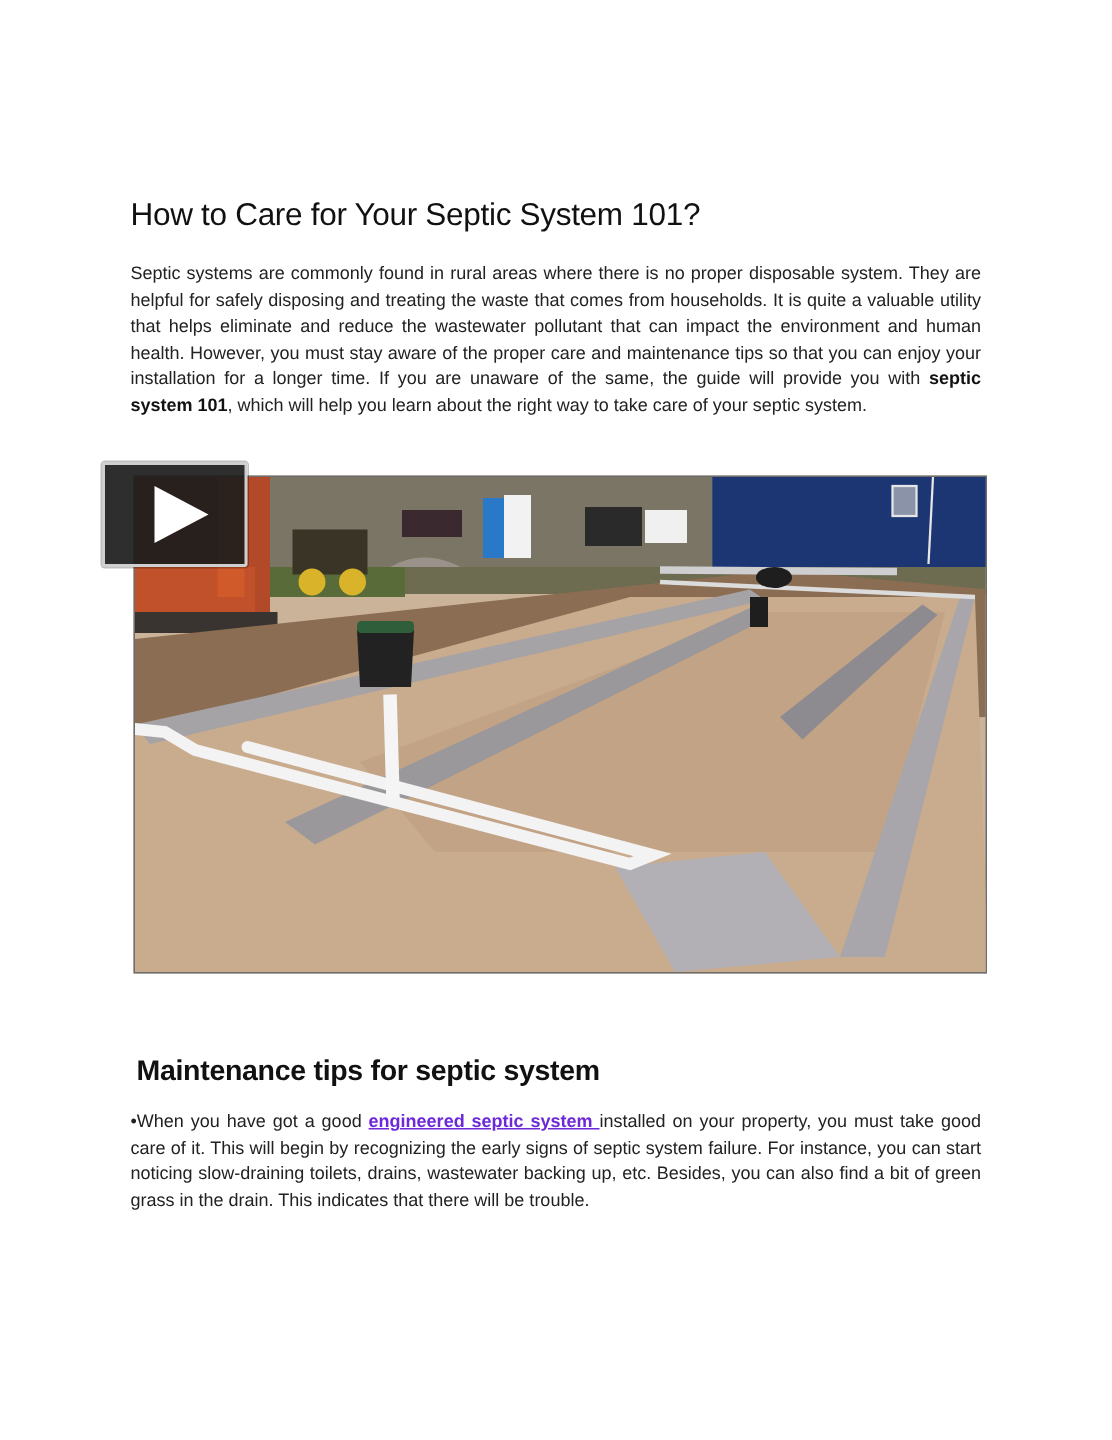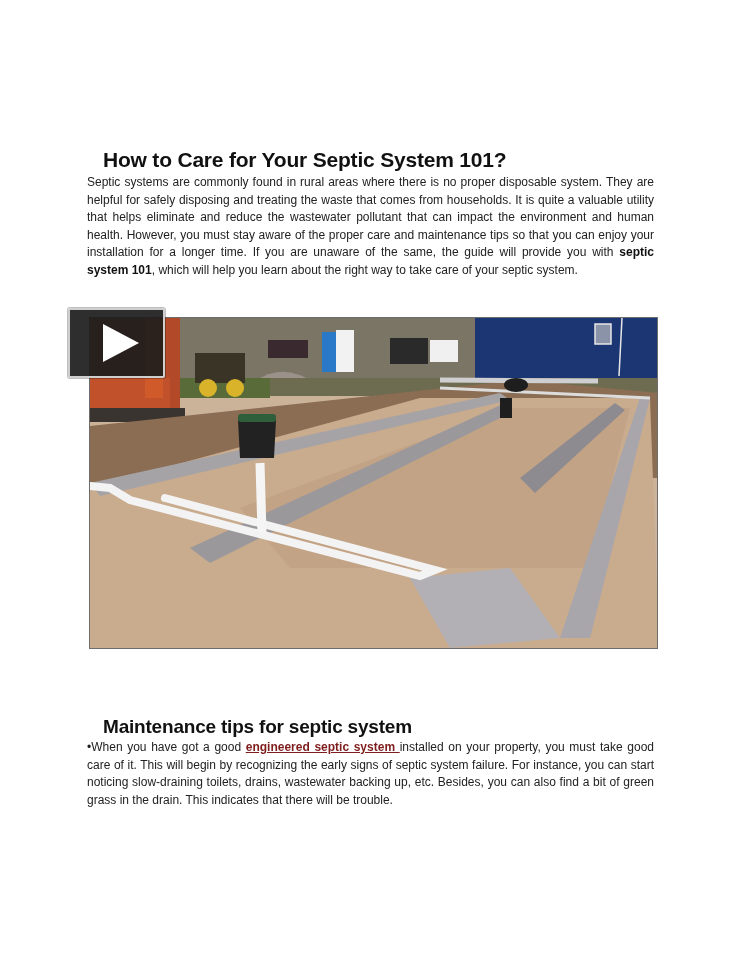--- a/index.html
+++ b/index.html
@@ -19,24 +19,24 @@
       position: absolute;
       left: 0; top: 0;
       width: 741px; height: 960px;
       background: #ffffff;
     }
     .h1 {
       position: absolute;
       left: 87px;
       top: 132px;
       font-size: 21px;
-      font-weight: bold;
+      font-weight: normal;
       color: #111;
       letter-spacing: -0.2px;
-      margin: 16px;
+      margin: 0;
       white-space: nowrap;
     }
     .para {
       position: absolute;
       left: 87px;
       width: 567px;
       font-size: 12px;
       line-height: 17.6px;
       text-align: justify;
       color: #222;
@@ -46,25 +46,25 @@
     .p1 { top: 174px; }
     .p2 { top: 739px; }
     .h2 {
       position: absolute;
       left: 87px;
       top: 700px;
       font-size: 19px;
       font-weight: bold;
       color: #111;
       letter-spacing: -0.2px;
-      margin: 16px;
+      margin: 4px;
       white-space: nowrap;
     }
     a.link {
-      color: #7f1d1d;
+      color: #6d28d9;
       font-weight: bold;
       text-decoration: underline;
     }
 
     
     .photo {
       position: absolute;
       left: 89px;
       top: 317px;
       width: 569px;

